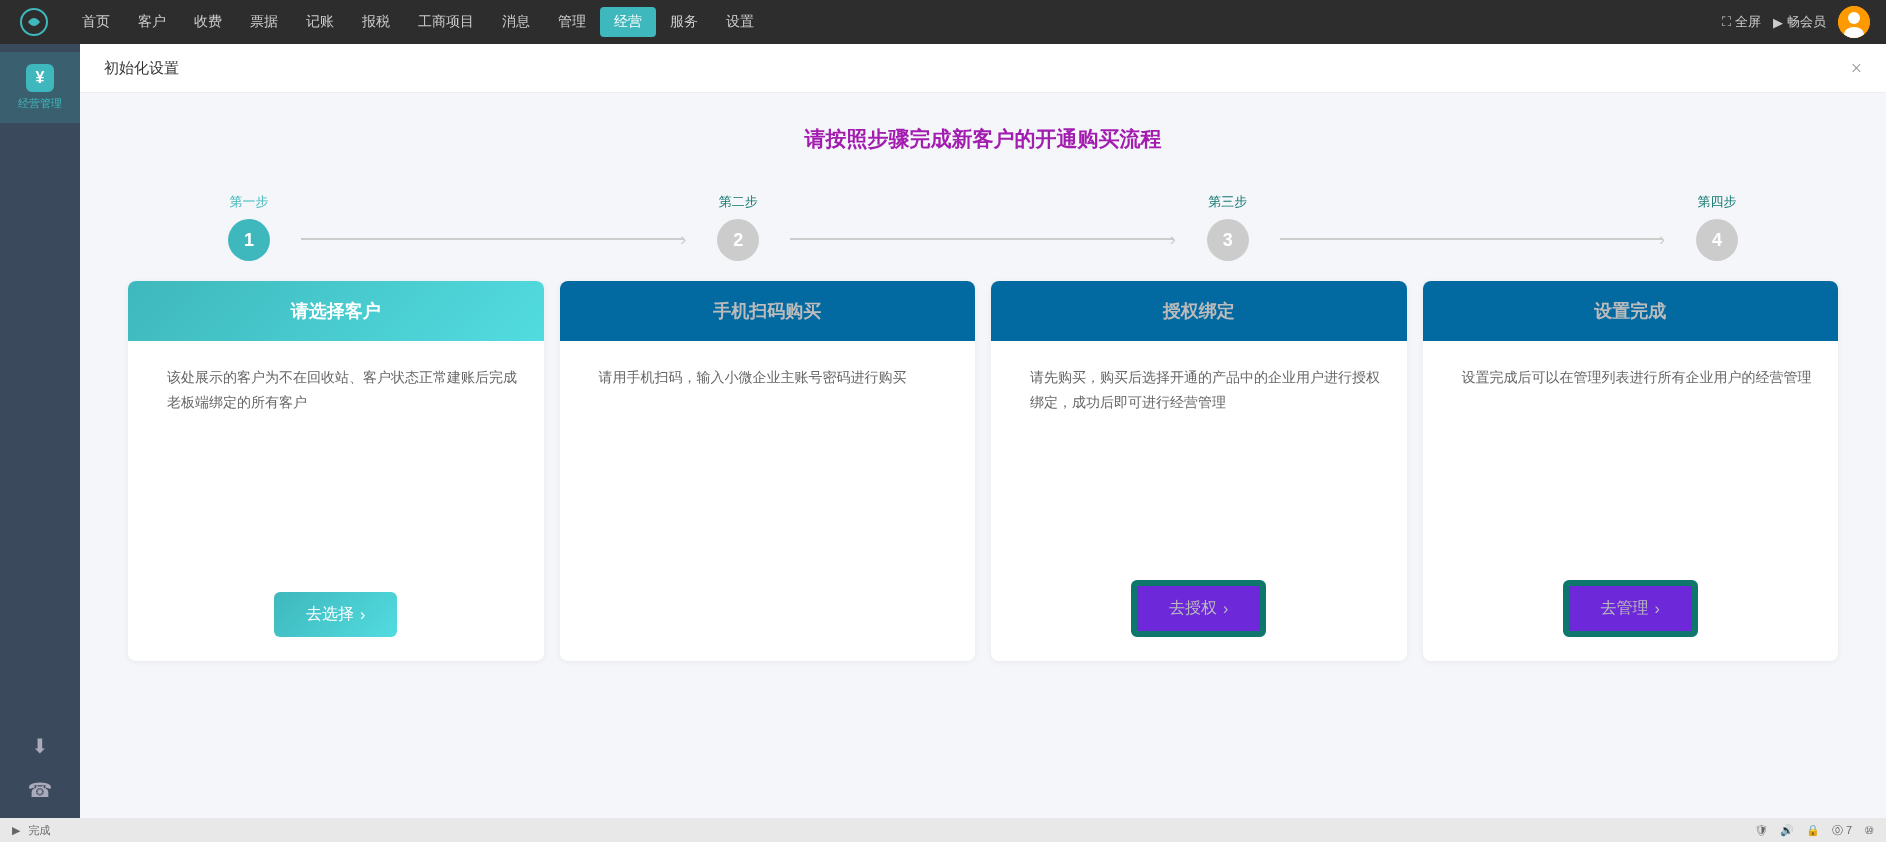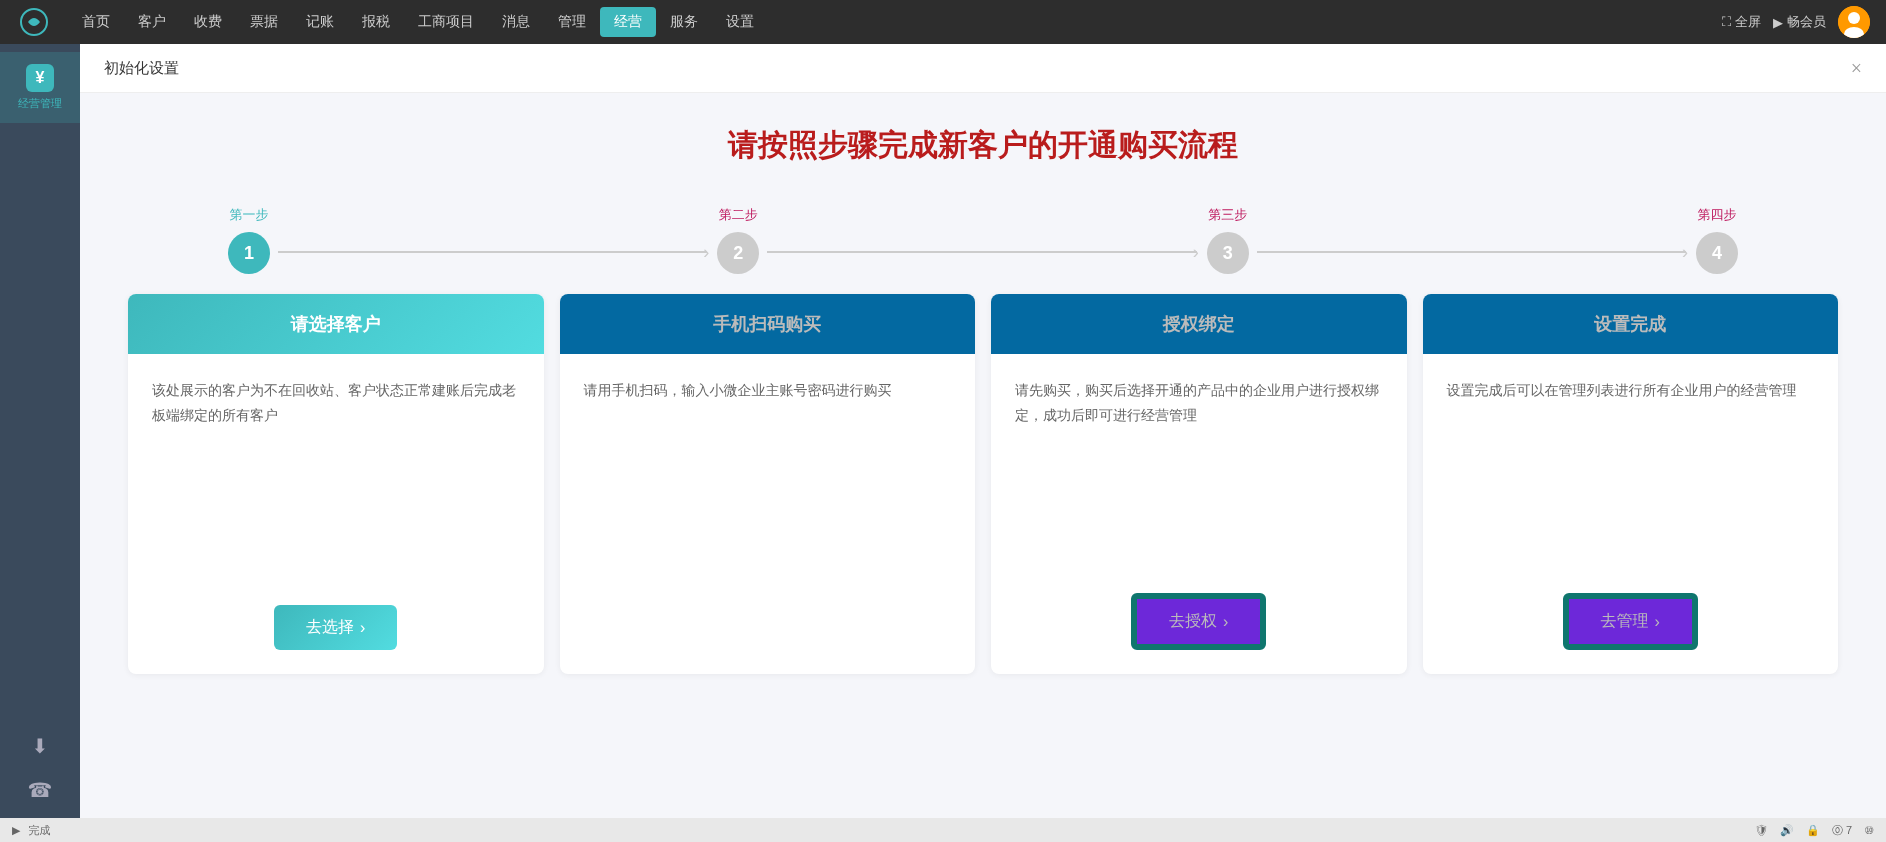--- a/index.html
+++ b/index.html
@@ -72,21 +72,21 @@
     }
     .close-btn {
       font-size: 20px; color: #999; cursor: pointer; line-height: 1;
     }
 
     
     .content {
       flex: 1; padding: 32px 48px; overflow-y: auto; background: #f5f6fa;
     }
     .page-title {
-      text-align: center; font-size: 30px; color: #b91c1c; font-weight: 600;
+      text-align: center; font-size: 21px; color: #a21caf; font-weight: 600;
       margin-bottom: 40px;
     }
 
     
     .cards-row {
       display: flex; gap: 16px; margin-top: 0;
     }
     .card {
       flex: 1; background: #fff; border-radius: 8px;
       padding: 0; overflow: hidden;
@@ -100,21 +100,21 @@
     }
     .card-header.active-header {
       background: linear-gradient(135deg, #3eb8bc, #52dce0);
       font-family: Liberation Serif, serif;
     }
     .card-header.inactive-header {
       background: #0369a1;
       color: #bbb;
     }
     .card-body {
-      padding: 24px 24px 16px; flex: 1; font-size: 14px; color: #666; line-height: 1.8;
+      padding: 24px 24px 16px; flex: 1; font-size: 14px; color: #666; line-height: 1.8; margin-left: 15px;
     }
     .card-footer {
       padding: 16px 24px 24px; display: flex; justify-content: center;
     }
     .card-btn {
       padding: 12px 32px; border-radius: 6px; border: none;
       font-size: 16px; cursor: pointer; display: flex; align-items: center; gap: 6px;
     }
     .card-btn.active-btn {
       background: linear-gradient(135deg, #3eb8bc, #52dce0); color: #fff;
@@ -129,26 +129,26 @@
       background: #e8e8e8; display: flex; align-items: center;
       padding: 0 12px; font-size: 11px; color: #666; gap: 8px;
     }
     .status-bar .status-right {
       margin-left: auto; display: flex; align-items: center; gap: 12px;
     }
 
     
     .steps-visual {
       display: flex; align-items: center; justify-content: center;
-      margin-bottom: 20px; padding: 0 100px;
+      margin-bottom: 20px; padding: 0 100px; gap: 23px;
     }
     .sv-step {
       display: flex; flex-direction: column; align-items: center; gap: 8px;
     }
-    .sv-label { font-size: 13px; color: #be185d; }
+    .sv-label { font-size: 13px; color: #0f766e; }
     .sv-label.active { color: #3eb8bc; }
     .sv-circle {
       width: 42px; height: 42px; border-radius: 50%;
       background: #ccc; color: #fff;
       font-size: 18px; font-weight: bold;
       display: flex; align-items: center; justify-content: center;
     }
     .sv-circle.active { background: #3eb8bc; }
     .sv-arrow {
       flex: 1; display: flex; align-items: center; padding: 0 8px;

